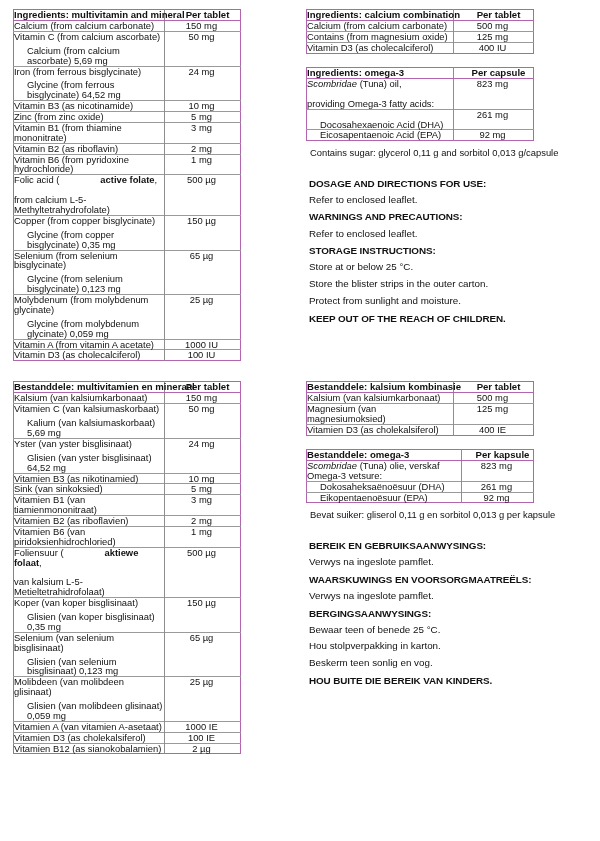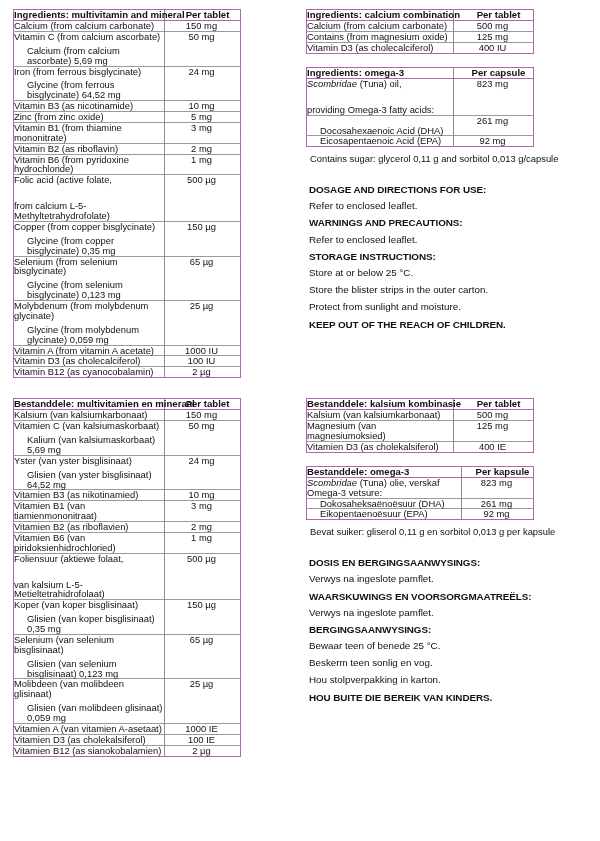--- a/index.html
+++ b/index.html
@@ -78,23 +78,23 @@
     padding-right: 2px;
     white-space: nowrap;
   }
   .sub {
     display: block;
     padding-left: 13px;
     margin-top: 4px;
   }
   .cont {
     display: block;
-    margin-top: 16px;
-  }
-  .b { font-weight: normal; }
+    margin-top: 10px;
+  }
+  .b { font-weight: bold; padding-left: 41px; }
   .it { font-style: italic; }
 
   .note {
     font-size: 9.4px;
     margin: 7px 0 0 4px;
     line-height: 1.1;
   }
   .gap-md { height: 13px; }
   .gap-block { height: 20px; }
 
@@ -183,24 +183,20 @@
                 <td>Molybdenum (from molybdenum glycinate)<span class="sub">Glycine (from molybdenum glycinate) 0,059 mg</span></td>
                 <td class="val">25 µg</td>
               </tr>
               <tr>
                 <td>Vitamin A (from vitamin A acetate)</td>
                 <td class="val">1000 IU</td>
               </tr>
               <tr>
                 <td>Vitamin D3 (as cholecalciferol)</td>
                 <td class="val">100 IU</td>
-              </tr>
-              <tr>
-                <td>Vitamin B12 (as cyanocobalamin)</td>
-                <td class="val">2 µg</td>
               </tr>
             </tbody>
           </table>
         </div>
     </div>
 
     <div class="col col-right">
       <div>
           <table class="spec">
             <colgroup>
@@ -306,20 +302,24 @@
               </tr>
               <tr>
                 <td>Yster (van yster bisglisinaat)<span class="sub">Glisien (van yster bisglisinaat) 64,52 mg</span></td>
                 <td class="val">24 mg</td>
               </tr>
               <tr>
                 <td>Vitamien B3 (as nikotinamied)</td>
                 <td class="val">10 mg</td>
               </tr>
               <tr>
+                <td>Sink (van sinkoksied)</td>
+                <td class="val">5 mg</td>
+              </tr>
+              <tr>
                 <td>Vitamien B1 (van tiamienmononitraat)</td>
                 <td class="val">3 mg</td>
               </tr>
               <tr>
                 <td>Vitamien B2 (as riboflavien)</td>
                 <td class="val">2 mg</td>
               </tr>
               <tr>
                 <td>Vitamien B6 (van piridoksienhidrochloried)</td>
                 <td class="val">1 mg</td>
@@ -414,27 +414,27 @@
                 <td>
                   <span class="sub" style="margin-top: 0px;">Eikopentaenoësuur (EPA)</span>
                 </td>
                 <td class="val">92 mg</td>
               </tr>
             </tbody>
           </table>
         </div>
       <div class="note">Bevat suiker: gliserol 0,11 g en sorbitol 0,013 g per kapsule</div>
       <div class="directions">
-          <div class="head">DOSIS EN BERGINGSAANWYSINGS:</div>
+          <div class="head">BEREIK EN GEBRUIKSAANWYSINGS:</div>
           <div class="line">Verwys na ingeslote pamflet.</div>
           <div class="head">WAARSKUWINGS EN VOORSORGMAATREËLS:</div>
           <div class="line">Verwys na ingeslote pamflet.</div>
           <div class="head">BERGINGSAANWYSINGS:</div>
           <div class="line">Bewaar teen of benede 25 °C.</div>
+          <div class="line">Hou stolpverpakking in karton.</div>
           <div class="line">Beskerm teen sonlig en vog.</div>
-          <div class="line">Hou stolpverpakking in karton.</div>
           <div class="head">HOU BUITE DIE BEREIK VAN KINDERS.</div>
         </div>
     </div>
 
   </div>
 
 </div>
 
 </body></html>

